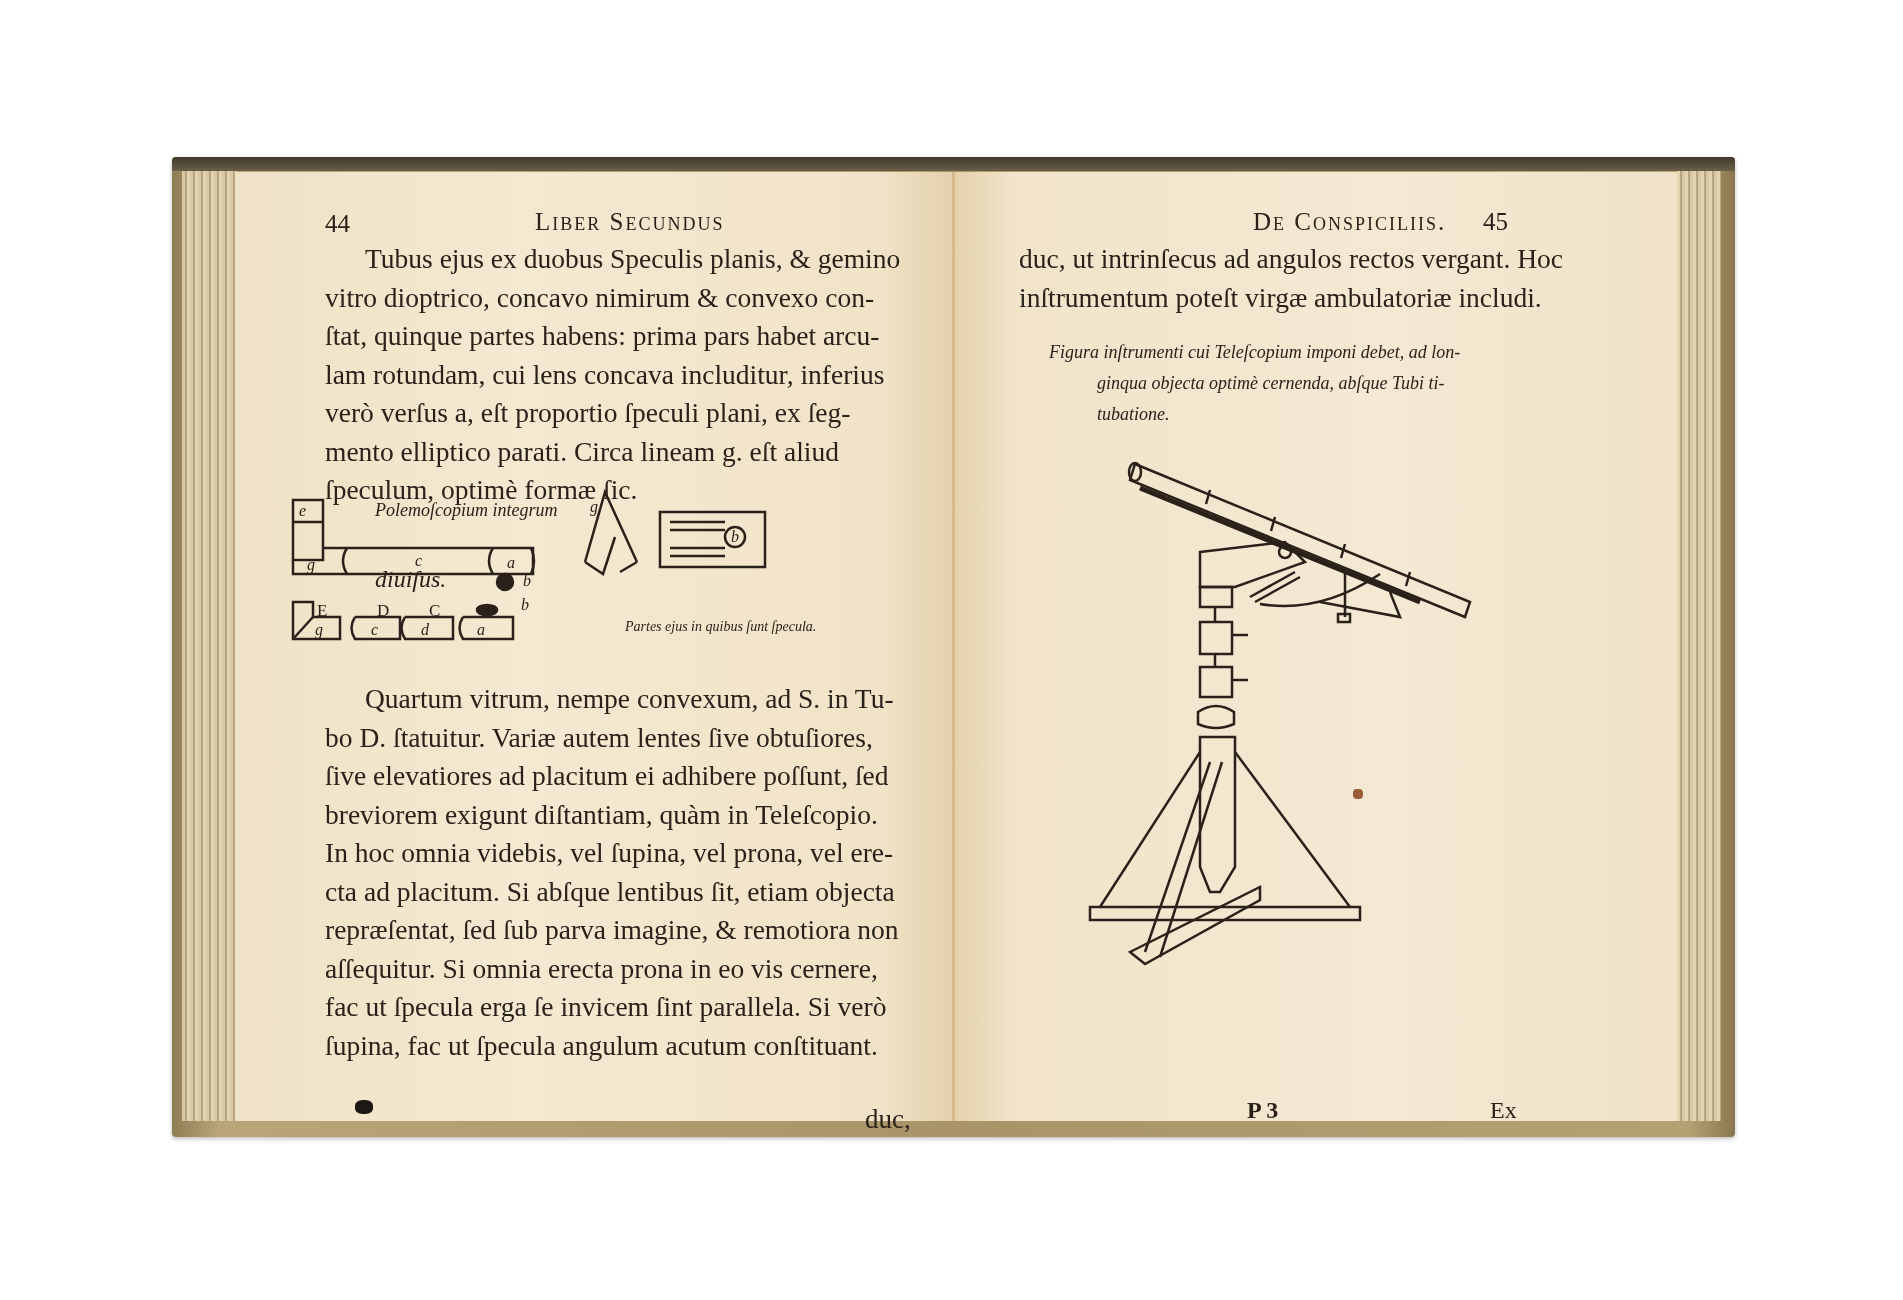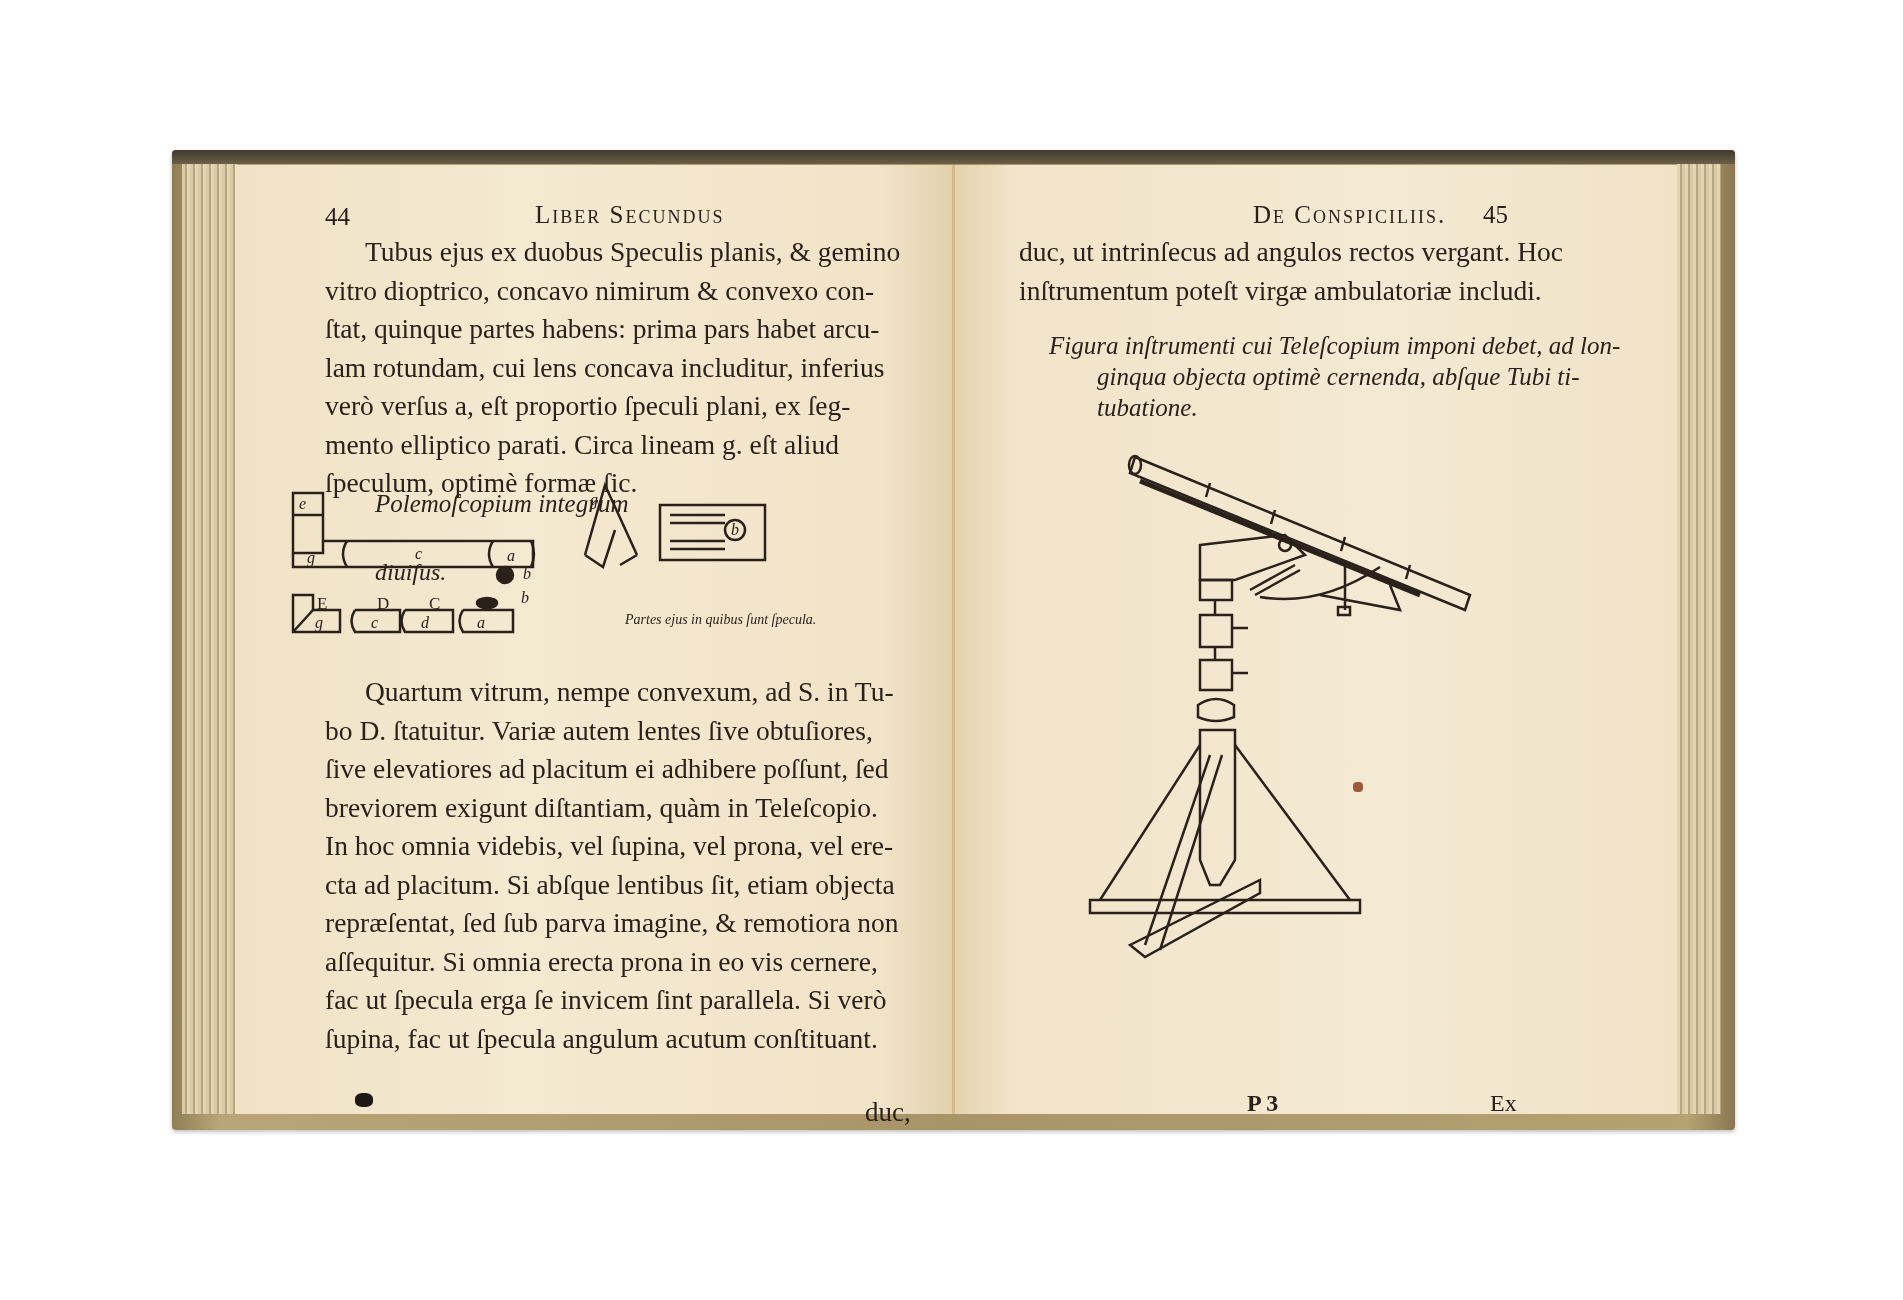--- a/index.html
+++ b/index.html
@@ -1,38 +1,38 @@
 <!DOCTYPE html>
 <html><head>
 <meta charset="utf-8">
 <style>
   html,body{margin:0;padding:0;}
   body{width:1903px;height:1300px;background:#ffffff;position:relative;overflow:hidden;
        font-family:"Liberation Serif","DejaVu Serif",serif;color:#2a221a;}
-  .book{position:absolute;left:172px;top:150px;width:1563px;height:980px;
+  .book{position:absolute;left:172px;top:157px;width:1563px;height:980px;
         background:linear-gradient(90deg,#8f7d55 0%,#b9a577 3%,#a89468 50%,#b5a272 97%,#8a7750 100%);
         border-radius:4px;box-shadow:0 2px 4px rgba(0,0,0,0.25);}
   .book:before{content:"";position:absolute;left:0;right:0;top:0;height:14px;
         background:linear-gradient(180deg,#3f3a2c,#6a5f47);border-radius:4px 4px 0 0;}
   .edges-left{position:absolute;left:10px;top:14px;bottom:16px;width:55px;
         background:repeating-linear-gradient(90deg,#d9c9a6 0 3px,#b8a47d 3px 5px,#e3d4b2 5px 8px);}
   .edges-right{position:absolute;right:14px;top:14px;bottom:16px;width:44px;
         background:repeating-linear-gradient(90deg,#e3d4b2 0 3px,#b8a47d 3px 5px,#d9c9a6 5px 8px);}
   .page{position:absolute;top:15px;bottom:16px;background:#f2e6cd;}
   .page.left{left:63px;width:720px;
         background:linear-gradient(90deg,#efe2c6 0%,#f4e9d1 40%,#f1e3c8 90%,#e2cfaa 100%);}
   .page.right{left:783px;width:722px;
         background:linear-gradient(90deg,#e5d2ad 0%,#f1e4ca 8%,#f4e9d3 60%,#efe2c7 100%);}
   .spine{position:absolute;left:780px;top:15px;bottom:16px;width:6px;
         background:linear-gradient(90deg,rgba(160,120,60,0.25),rgba(200,160,90,0.4),rgba(160,120,60,0.25));}
   .running{position:absolute;font-size:25px;letter-spacing:2px;font-variant:small-caps;margin-left:48px;}
   .folio{position:absolute;font-size:25px;}
   .para{position:absolute;font-size:27.5px;line-height:38.5px;text-align:justify;}
   .para .line{display:block;white-space:nowrap;}
-  .cap{position:absolute;font-style:italic;font-size:25px;line-height:31px;}
+  .cap{position:absolute;font-style:italic;font-size:18px;line-height:31px;}
   .small-cap{position:absolute;font-style:italic;font-size:14px;}
   .fig{position:absolute;}
   .sig{position:absolute;font-size:24px;font-weight:bold;}
   .catch{position:absolute;font-size:24px;}
   .speck{position:absolute;background:#1d1813;border-radius:40%;}
 </style>
 </head>
 <body>
 
 <div class="book">

